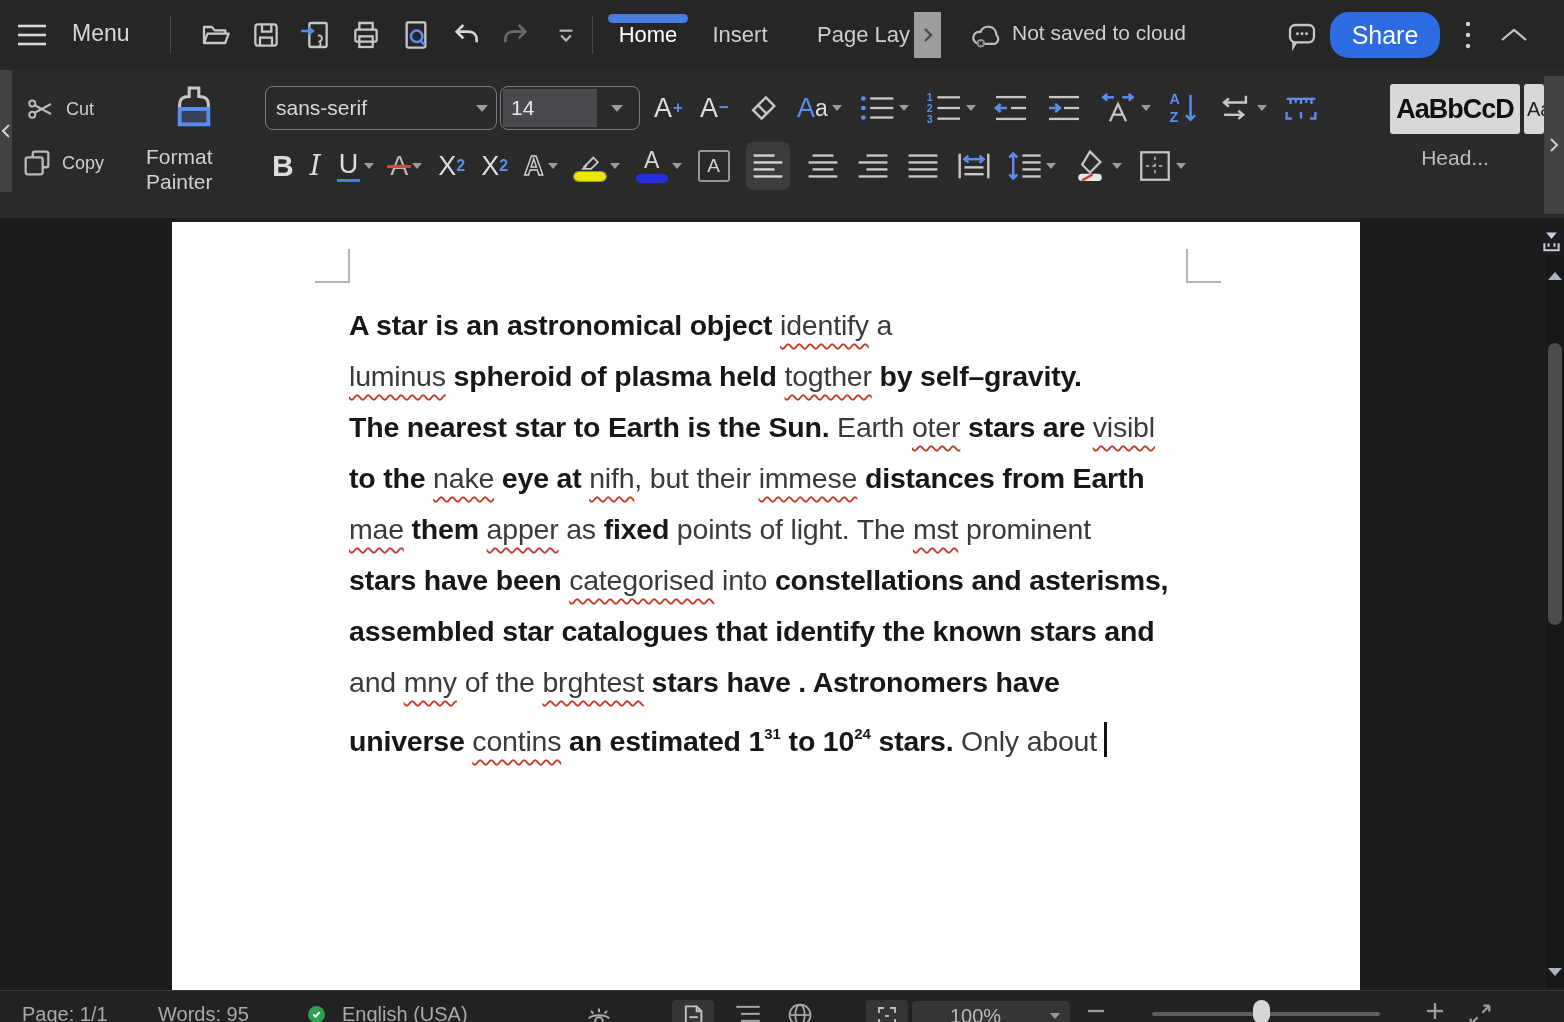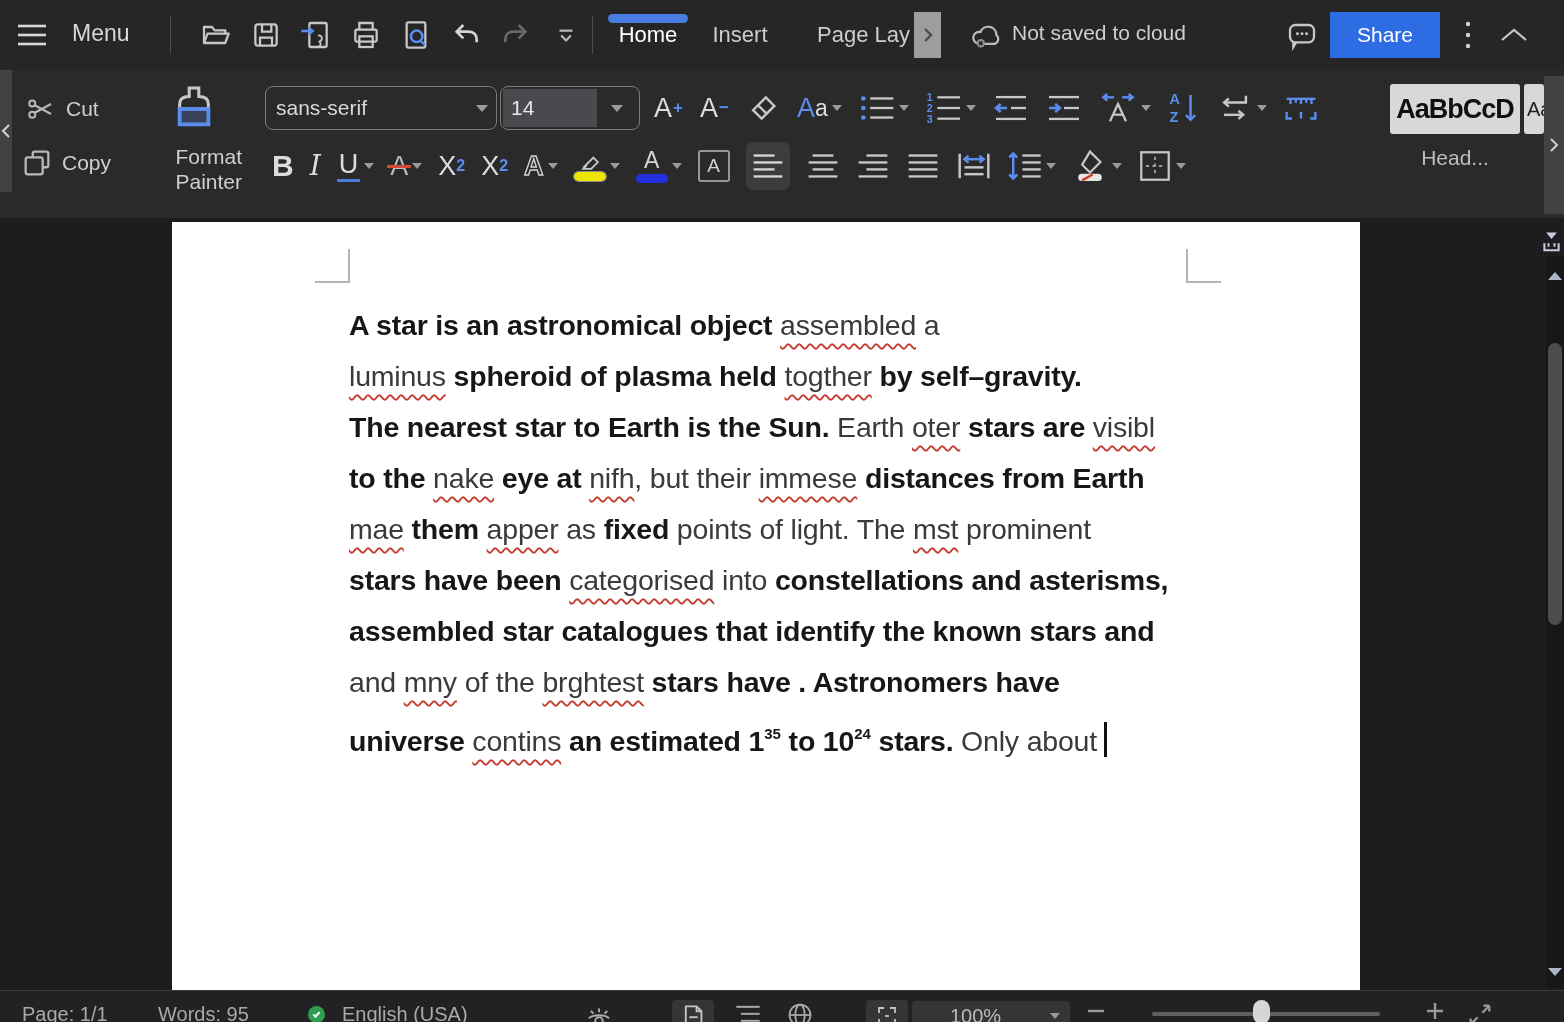--- a/index.html
+++ b/index.html
@@ -15,33 +15,33 @@
   
   .topbar{position:absolute;top:0;left:0;right:0;height:70px;background:#262627}
   .topbar .abs{position:absolute}
   .menu-label{left:72px;top:20px;font-size:23px;color:#d8d8d8}
   .vsep{width:1px;height:38px;background:#4a4a4c;top:16px}
   .tbtn{top:17px;width:36px;height:36px;display:flex;align-items:center;justify-content:center}
   .tab{top:14px;height:42px;line-height:42px;font-size:22px;color:#cdcdcd;text-align:center}
   .tab.pill{background:var(--accent);color:#fff;border-radius:21px}
   .ovfl{left:914px;top:12px;width:27px;height:46px;background:#9d9d9d;display:flex;align-items:center;justify-content:center}
   .cloudtxt{left:1012px;top:21px;font-size:21px;color:#cfcfcf}
-  .sharebtn{left:1330px;top:12px;width:110px;height:46px;border-radius:0;background:var(--share);
-            color:#fff;font-size:21px;display:flex;align-items:center;justify-content:center}
+  .sharebtn{left:1330px;top:12px;width:110px;height:46px;border-radius:19px;background:var(--share);
+            color:#fff;font-size:25px;display:flex;align-items:center;justify-content:center}
 
   
   .ribbon{position:absolute;top:70px;left:0;right:0;height:148px;background:#2a2a2b}
   .ribbon .abs{position:absolute}
   .edge{width:12px;background:#424244;display:flex;align-items:center;justify-content:center}
   .edge.l{left:0;top:0;height:122px}
   .edge.r{left:1544px;top:6px;height:138px;width:20px}
-  .cplabel{font-size:21px;color:var(--label)}
+  .cplabel{font-size:18px;color:var(--label)}
   .cutrow{left:26px;top:24px;display:flex;align-items:center;gap:10px}
   .copyrow{left:20px;top:76px;display:flex;align-items:center;gap:8px}
-  .fp{left:146px;top:14px;width:96px;text-align:right}
+  .fp{left:146px;top:14px;width:96px;text-align:left}
   .fp .lbl{margin-top:8px;font-size:21px;line-height:25px;color:var(--label)}
   .combo{border:1.5px solid #7b7b7d;border-radius:8px;height:44px;display:flex;align-items:center;color:#d9d9d9;font-size:21px}
   .fontname{left:265px;top:16px;width:232px;padding-left:10px;justify-content:space-between}
   .fontsize{left:500px;top:16px;width:140px}
   .fszfield{background:#4a4a4e;height:38px;width:94px;margin-left:2px;display:flex;align-items:center;padding-left:8px;color:#e8e8e8}
   .car{width:0;height:0;border-left:6px solid transparent;border-right:6px solid transparent;border-top:7px solid #9b9b9e}
   .car.s{border-left-width:5px;border-right-width:5px;border-top-width:6px;margin-left:4px}
   .row1{left:654px;top:14px;height:48px;display:flex;align-items:center;gap:17px}
   .row2{left:272px;top:72px;height:48px;display:flex;align-items:center;gap:16px}
   .ricon{display:flex;align-items:center;justify-content:center;height:48px}
@@ -548,29 +548,29 @@
           <path d="M2 2 L8 8 L2 14"></path>
         </svg>
     </div>
   </div>
 
   <div class="docarea">
     <div class="page">
       <div class="cmark l"></div>
       <div class="cmark r"></div>
       <div class="textblock">
-          <div class="dline"><span>A star is an </span><span>astronomical object </span><span class="sq">assembled</span><span class="light"> a</span></div>
+          <div class="dline"><span>A star is an </span><span>astronomical object </span><span class="sq">identify</span><span class="light"> a</span></div>
           <div class="dline"><span class="sq">luminus</span><span> spheroid of plasma held </span><span class="sq">togther</span><span> by self–gravity.</span></div>
           <div class="dline"><span>The nearest star to Earth is the Sun. </span><span class="light">Earth </span><span class="sq">oter</span><span> stars are </span><span class="sq">visibl</span></div>
           <div class="dline"><span>to the </span><span class="sq">nake</span><span> eye at </span><span class="sq">nifh</span><span class="light">, but their </span><span class="sq">immese</span><span> distances from Earth</span></div>
           <div class="dline"><span class="sq">mae</span><span> them </span><span class="sq">apper</span><span class="light"> as </span><span>fixed</span><span class="light"> points of light. The </span><span class="sq">mst</span><span class="light"> prominent</span></div>
           <div class="dline"><span>stars have been </span><span class="sq">categorised</span><span class="light"> into </span><span>constellations and asterisms,</span></div>
           <div class="dline"><span>assembled star catalogues that identify the known stars and</span></div>
           <div class="dline"><span class="light">and </span><span class="sq">mny</span><span class="light"> of the </span><span class="sq">brghtest</span><span> stars have . Astronomers have</span></div>
-          <div class="dline"><span>universe </span><span class="sq">contins</span><span> an estimated 1</span><span class="supscript">35</span><span> to 10</span><span class="supscript">24</span><span> stars. </span><span class="light">Only about</span><span class="tcursor"></span></div>
+          <div class="dline"><span>universe </span><span class="sq">contins</span><span> an estimated 1</span><span class="supscript">31</span><span> to 10</span><span class="supscript">24</span><span> stars. </span><span class="light">Only about</span><span class="tcursor"></span></div>
         </div>
     </div>
   </div>
 
   <div class="rail">
     <div class="rulertoggle">
       <svg width="19" height="24" viewBox="0 0 16 20">
           <polygon points="3.5,2 12.5,2 8,7.5" fill="#c7cde0"></polygon>
           <g fill="none" stroke="#c7cde0" stroke-width="1.7">
             <path d="M2 11 v6 h12 v-6"></path>

